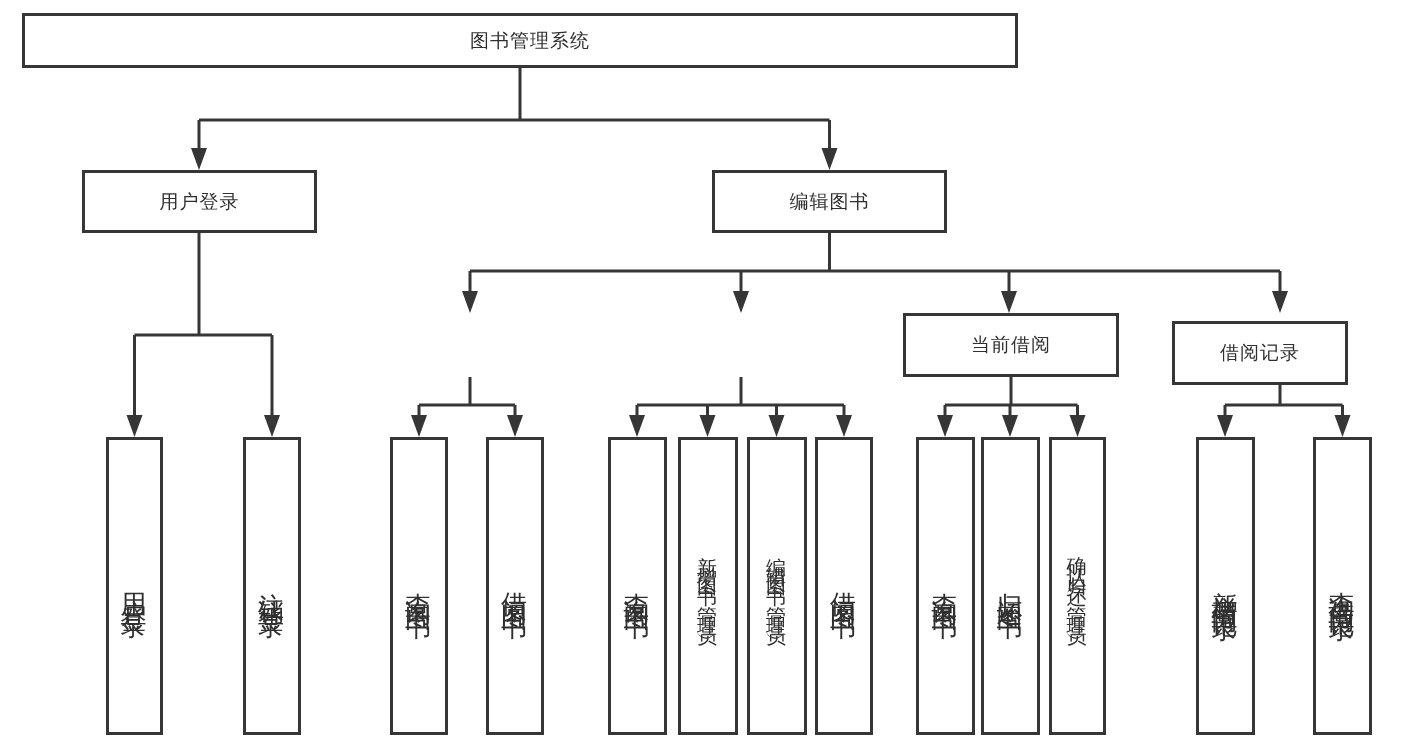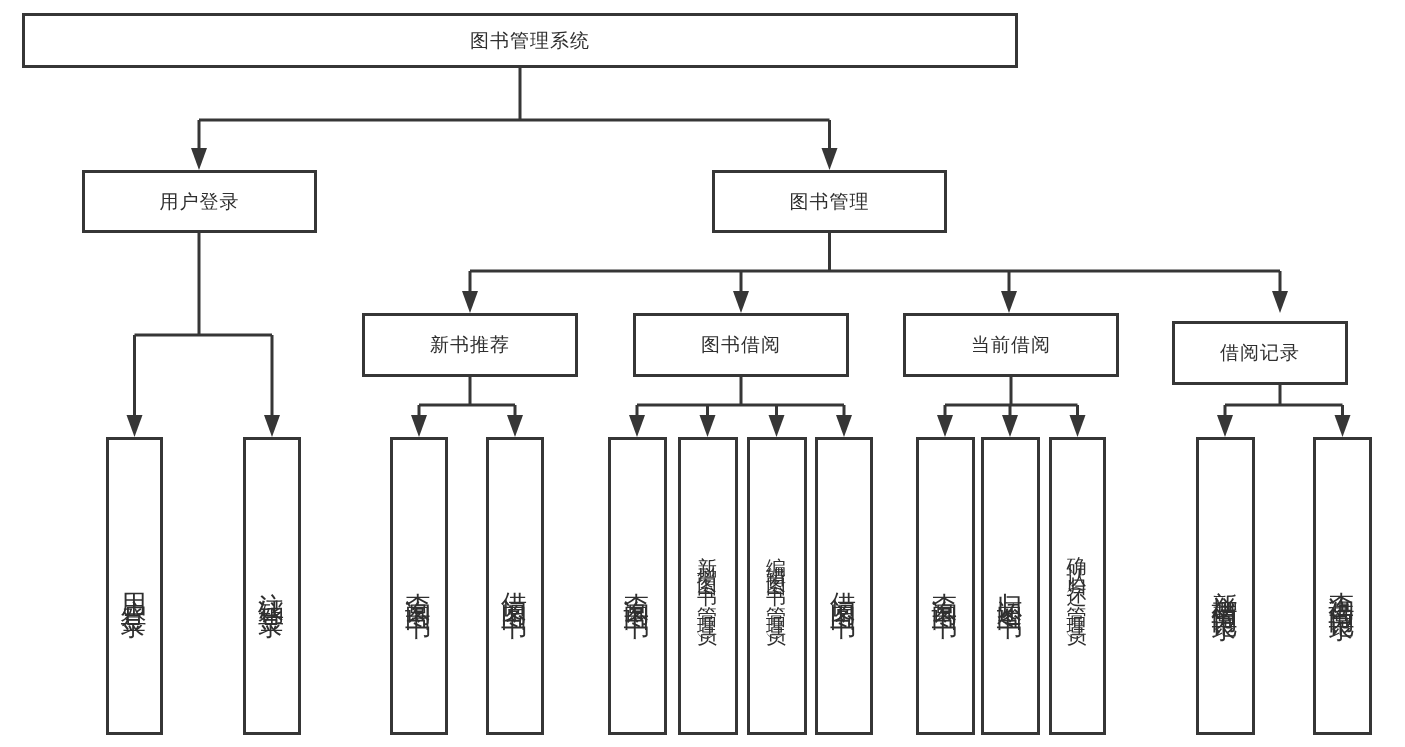--- a/index.html
+++ b/index.html
@@ -107,29 +107,23 @@
   </svg>
 
   <div class="hbox" style="left:22px; top:13px; width:996px; height:55px;padding-left:20px;">
     <span>图书管理系统</span>
   </div>
 
   <div class="hbox" style="left:82px; top:170px; width:235px; height:63px;">
     <span>用户登录</span>
   </div>
   <div class="hbox" style="left:712px; top:170px; width:235px; height:63px;">
-    <span>图书管理</span>
+    <span>编辑图书</span>
   </div>
 
-  <div class="hbox" style="left:362px; top:313px; width:216px; height:64px;">
-    <span>新书推荐</span>
-  </div>
-  <div class="hbox" style="left:633px; top:313px; width:216px; height:64px;">
-    <span>图书借阅</span>
-  </div>
   <div class="hbox" style="left:903px; top:313px; width:216px; height:64px;text-align:center;">
     <span>当前借阅</span>
   </div>
   <div class="hbox" style="left:1172px; top:321px; width:176px; height:64px;">
     <span>借阅记录</span>
   </div>
 
   <div class="vbox" style="left:106px; width:57px;">
     <span class="vtext fs4">用户登录</span>
   </div>

